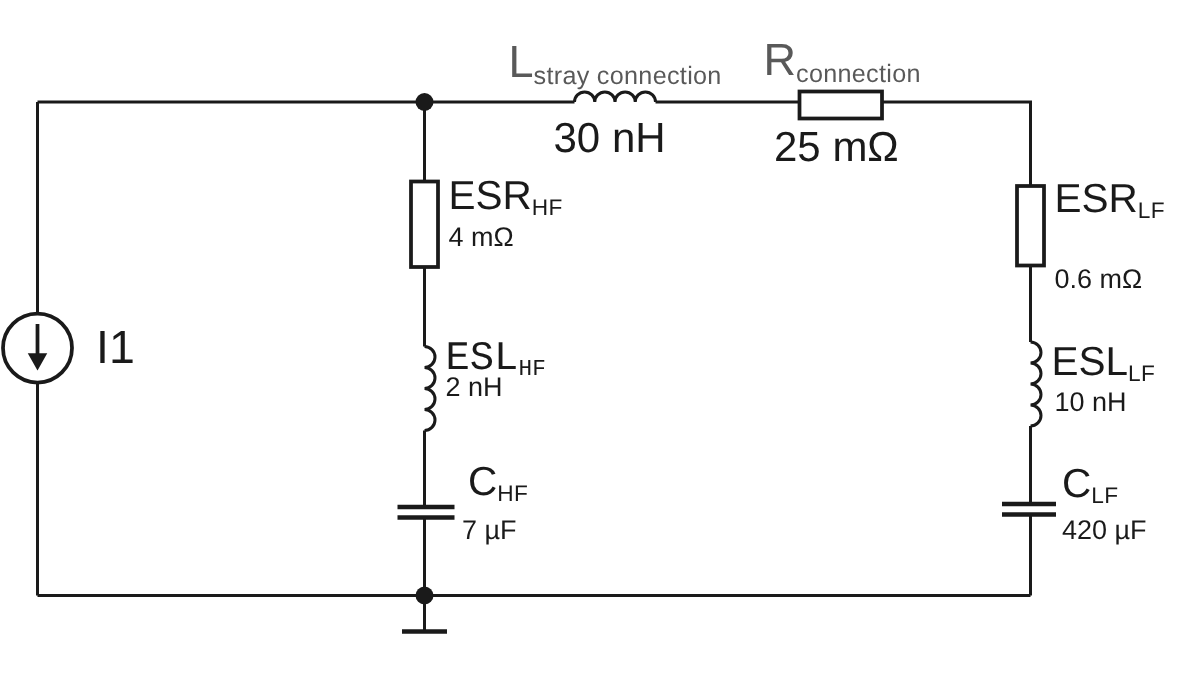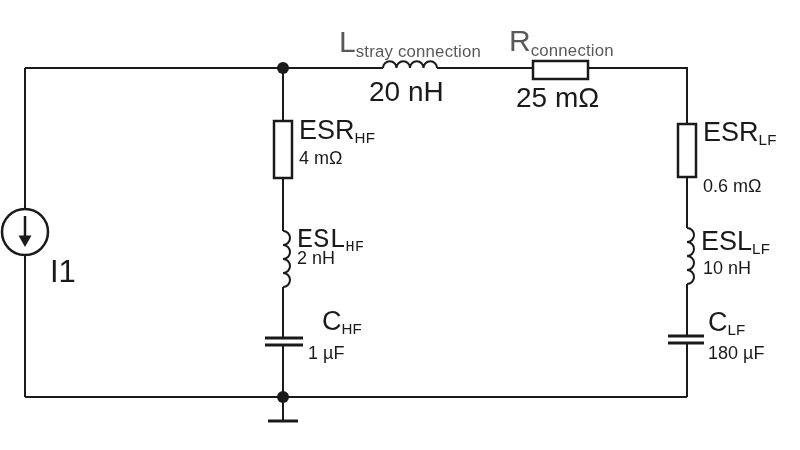--- a/index.html
+++ b/index.html
@@ -73,57 +73,57 @@
       <line x1="668" y1="336" x2="704" y2="336"></line>
       <line x1="668" y1="343" x2="704" y2="343"></line>
     </g>
 
     <circle cx="283" cy="68" r="6" fill="var(--wire)"></circle>
     <circle cx="283" cy="397" r="6" fill="var(--wire)"></circle>
 
     <line x1="268" y1="421" x2="298" y2="421" stroke="var(--wire)" stroke-width="3"></line>
   </svg>
 
-  <div class="lbl srcname" style="left:50px; top:216px;margin-top:40px;">
+  <div class="lbl srcname" style="left:64px; top:216px;">
     <span class="main">I1</span>
   </div>
 
   <div class="lbl gray" style="left:339px; top:27px;">
     <span class="main">L</span><span class="sub">stray connection</span>
   </div>
-  <div class="val bigval" style="left:369px; top:78px;">20 nH</div>
+  <div class="val bigval" style="left:369px; top:78px;">30 nH</div>
 
   <div class="lbl gray" style="left:509px; top:26px;text-align:center;">
     <span class="main">R</span><span class="sub">connection</span>
   </div>
   <div class="val bigval" style="left:516px; top:84px;">25 mΩ</div>
 
   <div class="lbl" style="left:299px; top:117px;">
     <span class="main">ESR</span><span class="sub">HF</span>
   </div>
   <div class="val" style="left:299px; top:149px;">4 mΩ</div>
 
   <div class="lbl" style="left:297px; top:227px;font-family:Liberation Mono, monospace;">
     <span class="main">ESL</span><span class="sub">HF</span>
   </div>
   <div class="val" style="left:297px; top:249px;">2 nH</div>
 
-  <div class="lbl" style="left:322px; top:308px;text-align:center;">
+  <div class="lbl" style="left:312px; top:308px;text-align:center;">
     <span class="main">C</span><span class="sub">HF</span>
   </div>
-  <div class="val" style="left:308px; top:344px;">1 µF</div>
+  <div class="val" style="left:308px; top:344px;">7 µF</div>
 
   <div class="lbl" style="left:703px; top:119px;">
     <span class="main">ESR</span><span class="sub">LF</span>
   </div>
   <div class="val" style="left:703px; top:151px;margin-top:26px;">0.6 mΩ</div>
 
   <div class="lbl" style="left:701px; top:228px;text-align:center;">
     <span class="main">ESL</span><span class="sub">LF</span>
   </div>
   <div class="val" style="left:703px; top:259px;">10 nH</div>
 
   <div class="lbl" style="left:708px; top:309px;">
     <span class="main">C</span><span class="sub">LF</span>
   </div>
-  <div class="val" style="left:708px; top:344px;">180 µF</div>
+  <div class="val" style="left:708px; top:344px;">420 µF</div>
 
 </div>
 
 </body></html>

